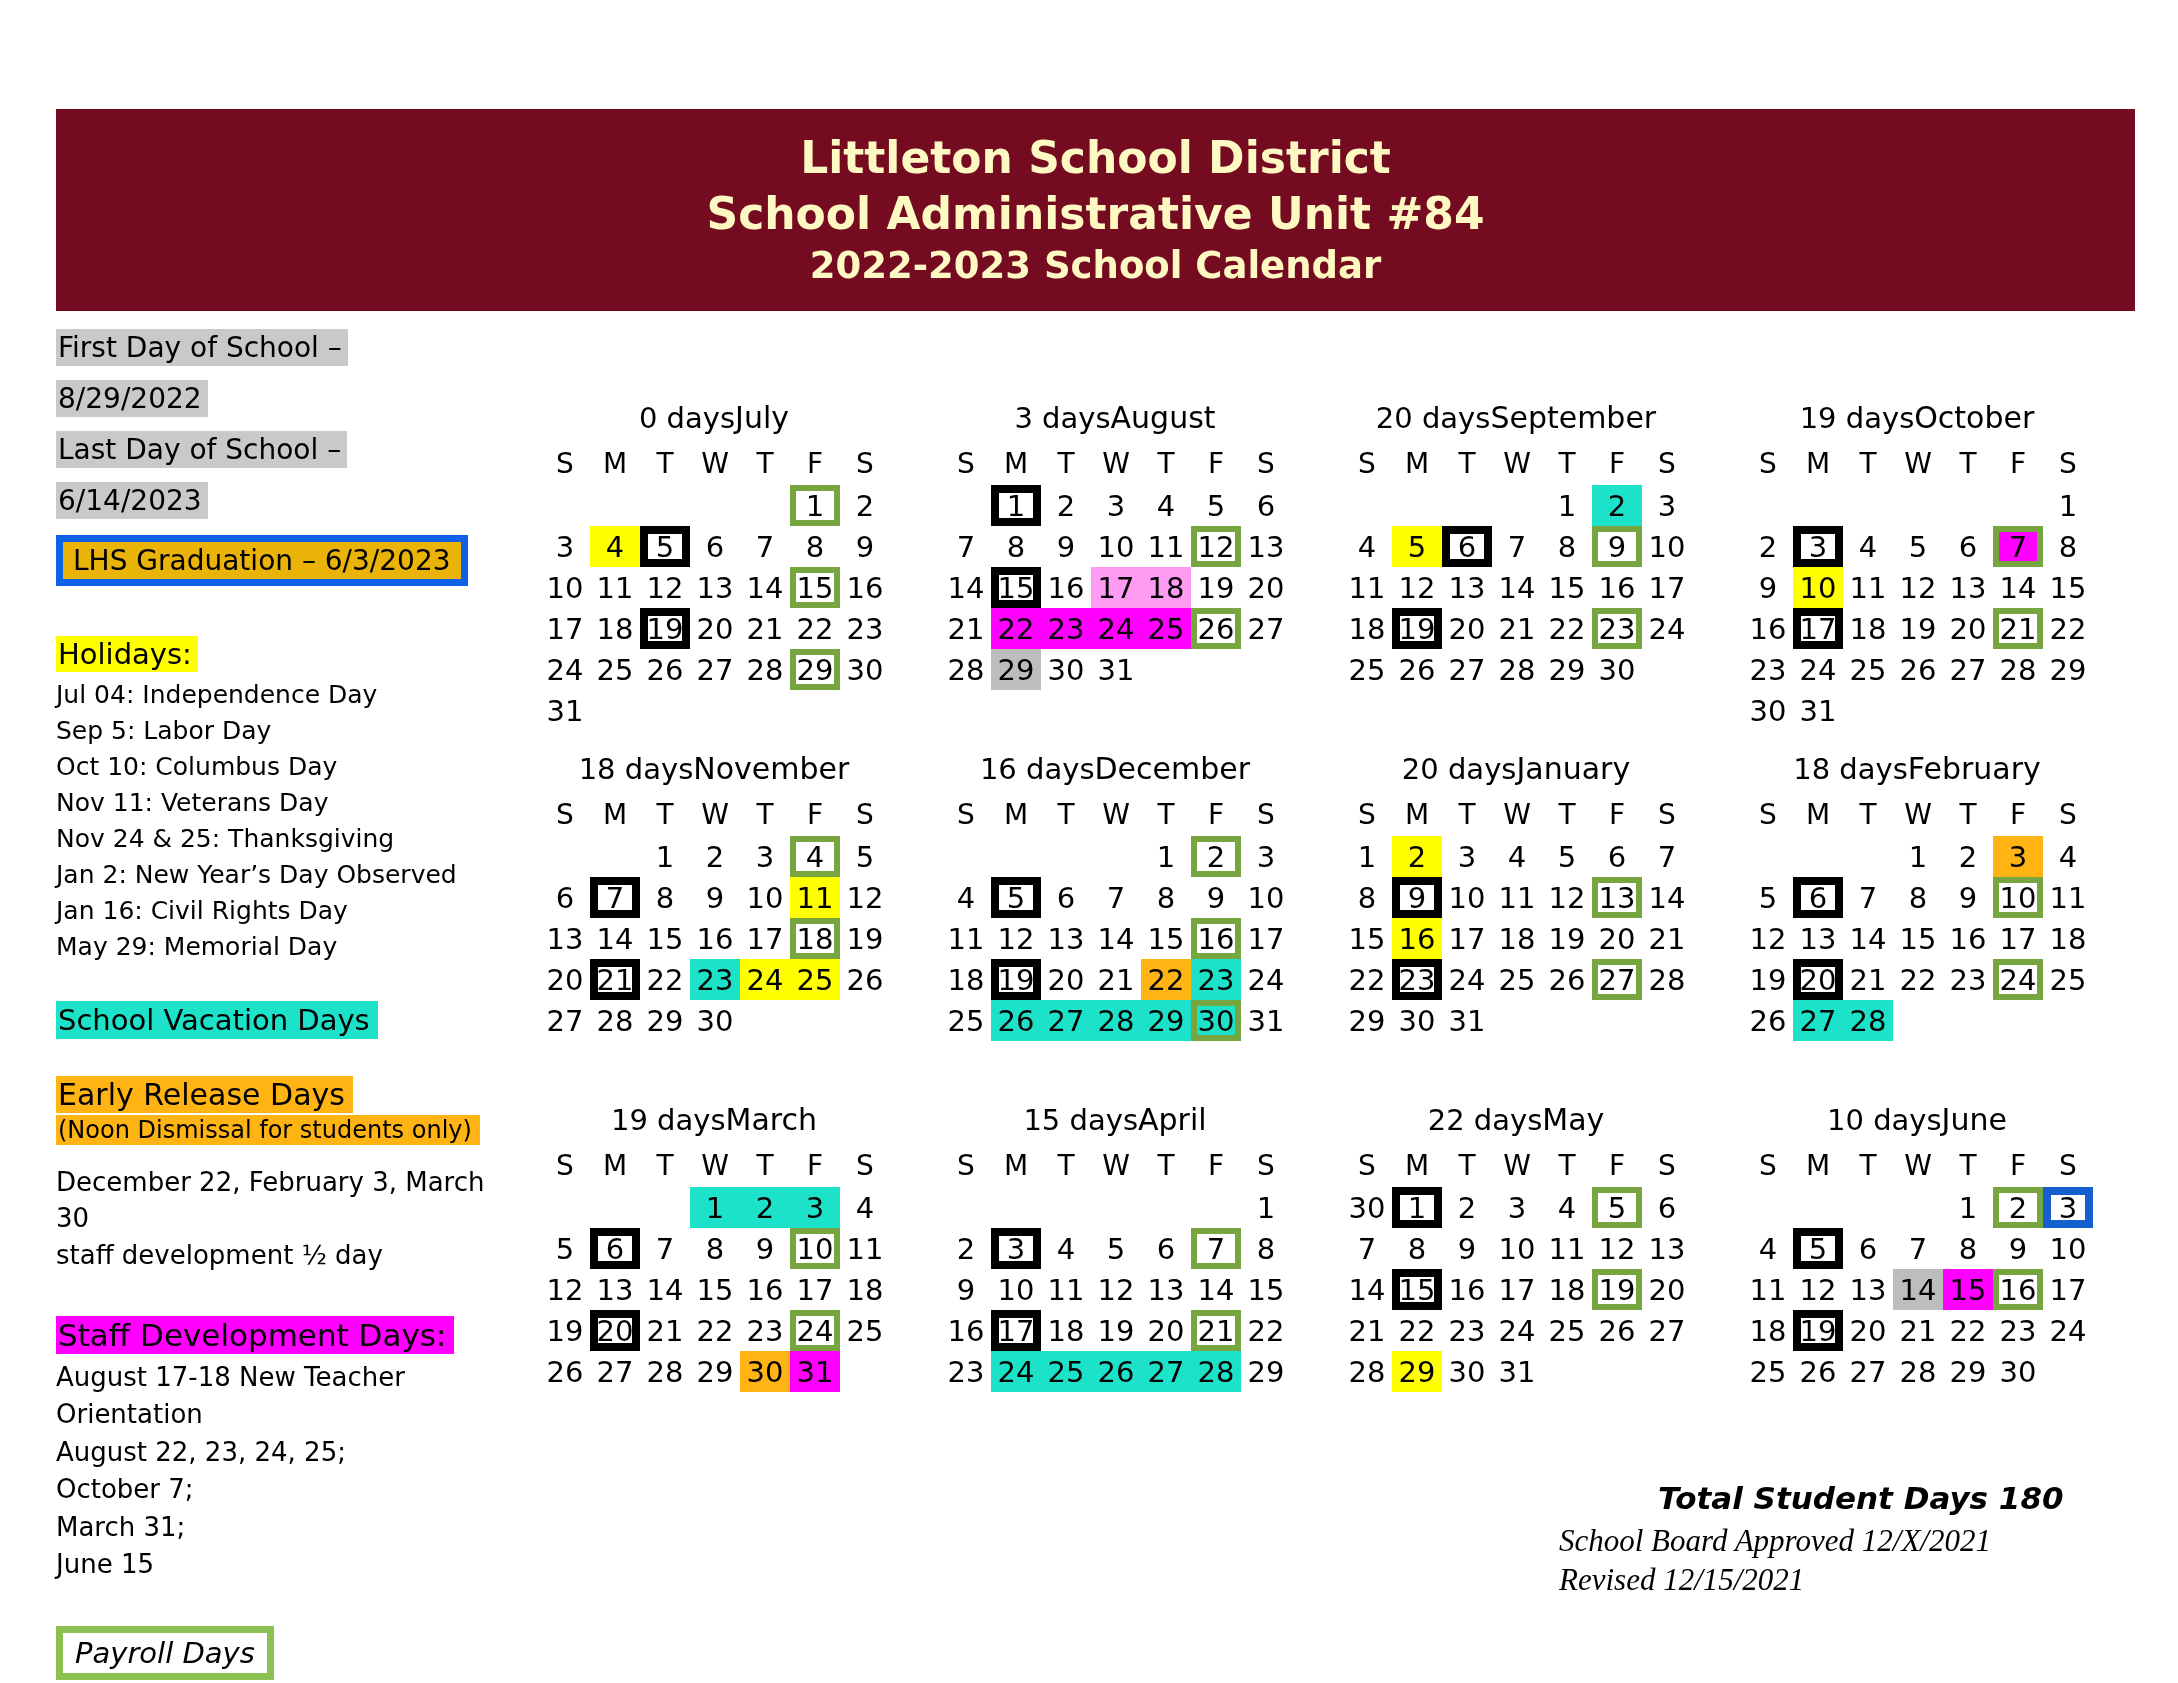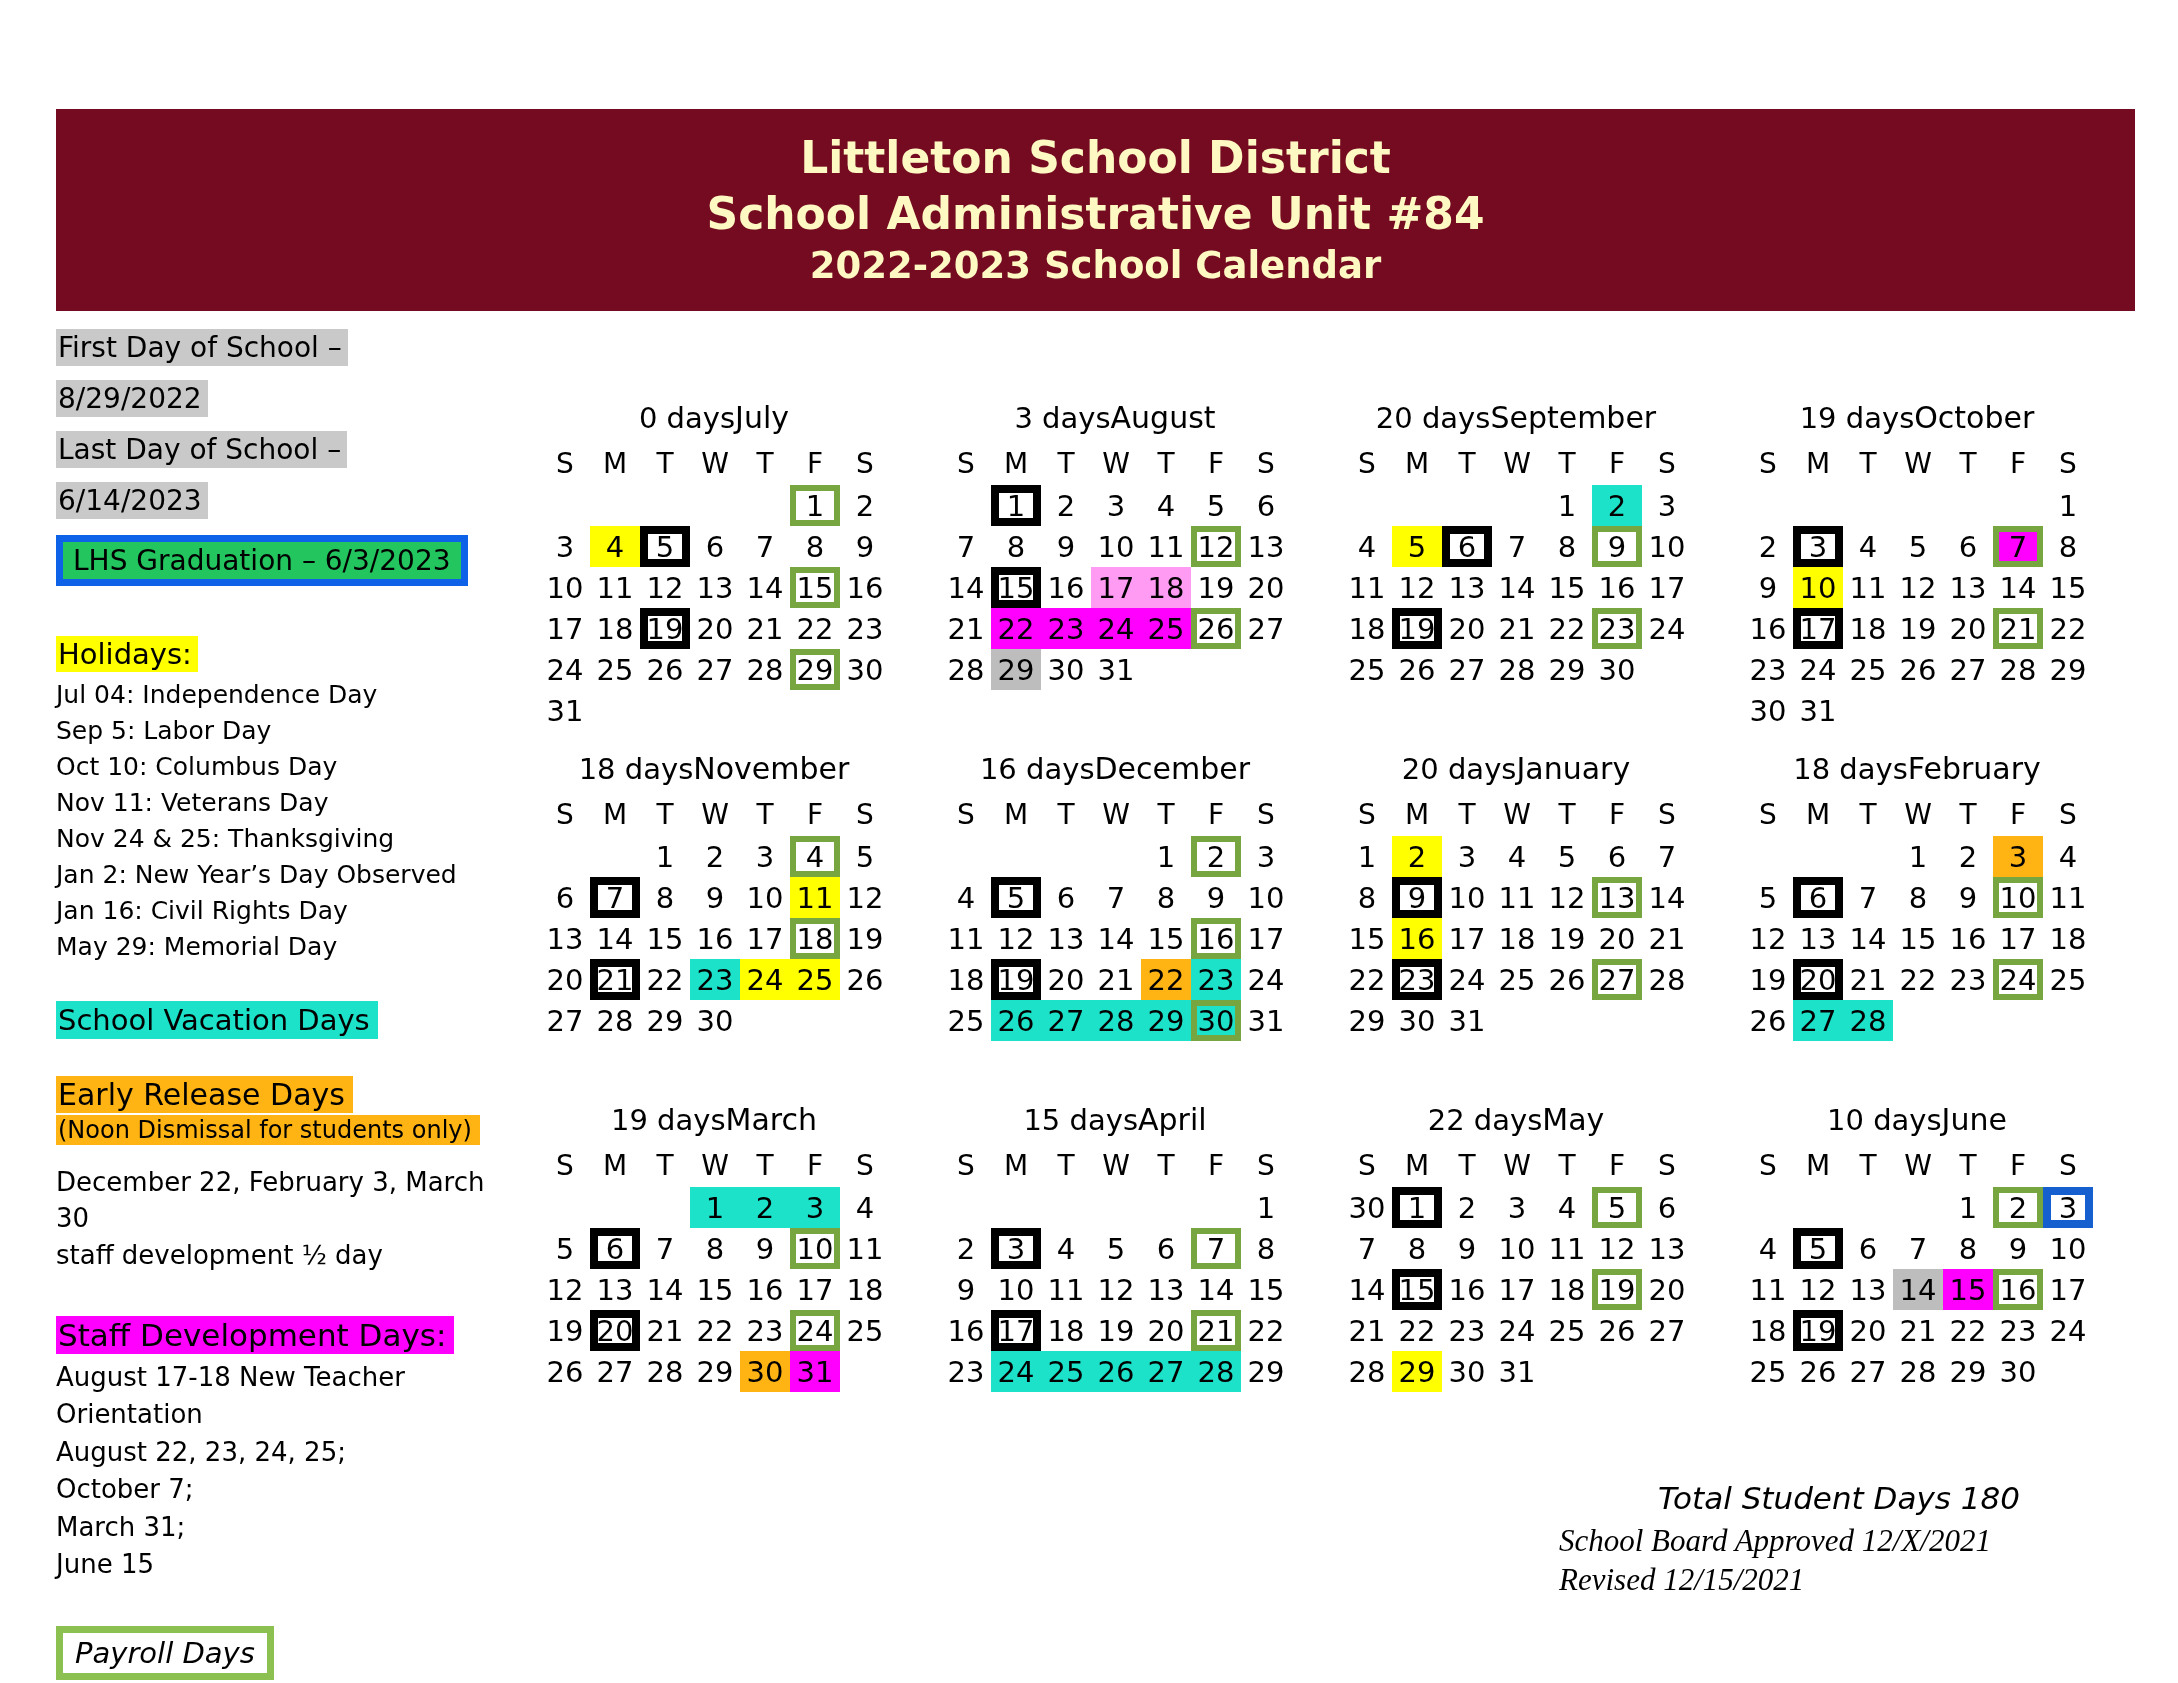--- a/index.html
+++ b/index.html
@@ -10,21 +10,21 @@
   .band{position:absolute;left:56px;top:109px;width:2079px;height:202px;background:#740B21;
         color:#fef9c3;display:flex;flex-direction:column;justify-content:center;align-items:center;
         text-align:center;font-weight:bold;}
   .band .l12{font-size:44px;line-height:1.28;}
   .band .l3{font-size:37px;line-height:1.3;}
 
   
   .sidebar{position:absolute;left:56px;top:323px;width:446px;}
   .hl-gray{background:#C9C9C9;padding:2px 6px 2px 2px;}
   .twoline{font-size:28px;line-height:1.82;}
-  .box-blue{display:inline-block;border:7px solid #0E62E8;background:#22c55e;padding:2px 10px;
+  .box-blue{display:inline-block;border:7px solid #0E62E8;background:#eab308;padding:2px 10px;
             font-size:28px;margin-top:8px;}
   .hl-yellow{background:#FFFF00;padding:1px 6px 1px 2px;font-size:29px;}
   .holiday-title{margin-top:51px;}
   .plainlist{font-size:25px;line-height:1.44;margin-top:6px;}
   .hl-cyan{background:#1BE2C9;padding:2px 8px 2px 2px;font-size:29px;}
   .vac-row{margin-top:38px;}
   .er-row{margin-top:40px;}
   .hl-orange{background:#FFB414;padding:1px 8px 1px 2px;}
   .er-big{font-size:30px;}
   .er-sub{font-size:24px;margin-top:4px;}
@@ -53,21 +53,21 @@
   .sd{background:#FF00FF;}
   .nto{background:#FF9BF3;}
   .gray{background:#BDBDBD;}
   
   .brd{box-shadow:inset 0 0 0 8px #000;}
   .pay{box-shadow:inset 0 0 0 6px #77A53F;}
   .grad{box-shadow:inset 0 0 0 8px #1560CE;}
 
   
   .footer{position:absolute;left:1559px;top:1480px;width:594px;font-size:30px;}
-  .f-total{font-weight:normal;font-style:italic;margin-left:99px;font-size:31px;}
+  .f-total{font-weight:bold;font-style:italic;margin-left:99px;font-size:31px;}
   .f-serif{font-family:"Liberation Serif","DejaVu Serif",serif;font-style:italic;
            font-size:31px;line-height:1.25;margin-top:6px;}
   .f-serif2{font-family:"Liberation Serif","DejaVu Serif",serif;font-style:italic;
            font-size:31px;line-height:1.25;}
 </style>
 </head>
 <body>
 
 <div class="page">
 

